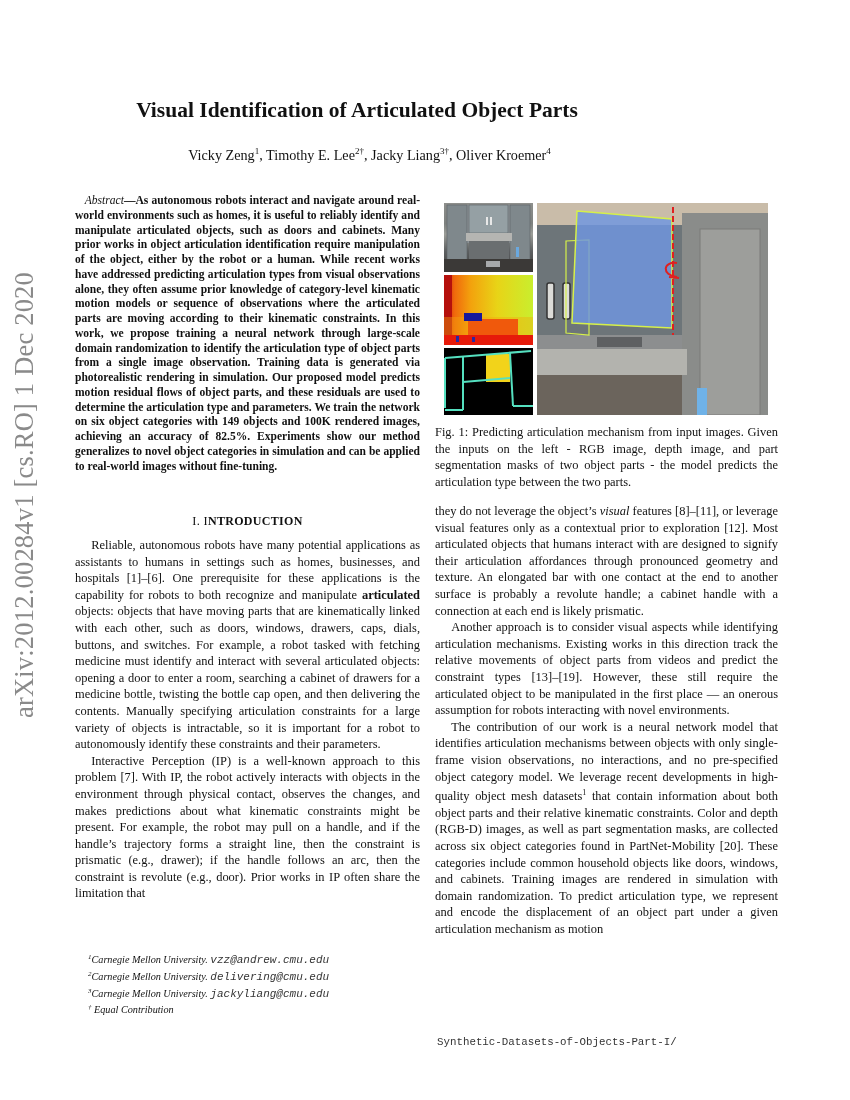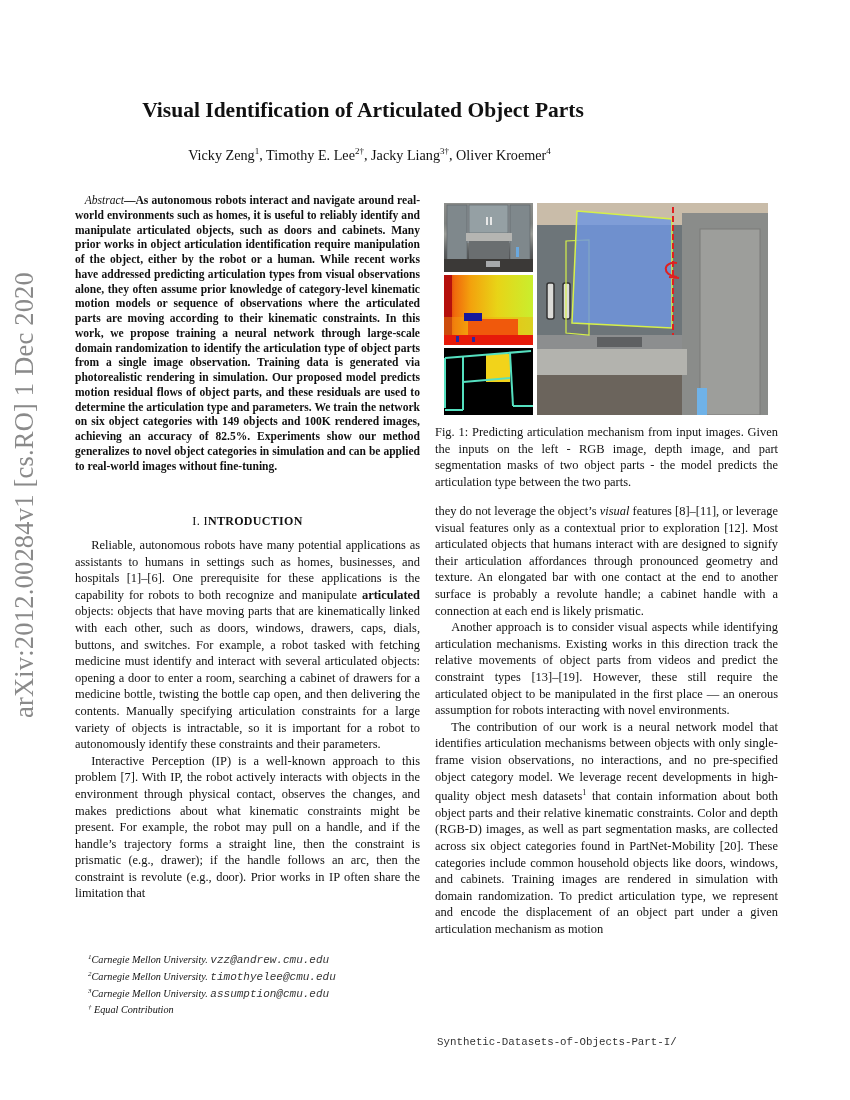--- a/index.html
+++ b/index.html
@@ -1,19 +1,19 @@
 <!DOCTYPE html>
 <html><head>
 <meta charset="utf-8">
 <style>
   html, body { margin: 0; padding: 0; background: #ffffff; }
   body { width: 850px; height: 1100px; position: relative; overflow: hidden; font-family: "Liberation Serif", "DejaVu Serif", serif; color: #111; }
   .arxiv-stamp { position: absolute; left: 4px; top: 295px; width: 40px; height: 400px; }
   .arxiv-stamp span { position: absolute; left: 50%; top: 50%; transform: translate(-50%, -50%) rotate(-90deg); white-space: nowrap; font-size: 26.5px; color: #8a8a8a; font-family: "Liberation Serif", serif; letter-spacing: 0.2px; }
-  .title { position: absolute; left: 0; width: 714px; top: 98px; text-align: center; font-size: 21.5px; font-weight: bold; padding-left: 6px; }
+  .title { position: absolute; left: 0; width: 714px; top: 98px; text-align: center; font-size: 21.5px; font-weight: bold; }
   .authors { position: absolute; left: 0; width: 739px; top: 146px; text-align: center; font-size: 14.2px; }
   .authors sup { font-size: 9px; }
   .col { position: absolute; font-size: 12.45px; line-height: 16.6px; text-align: justify; }
   .left-col { left: 75px; width: 345px; }
   .right-col { left: 435px; width: 343px; }
   .abstract { position: absolute; left: 75px; top: 193px; width: 345px; font-size: 11.55px; line-height: 14.75px; font-weight: bold; text-align: justify; }
   .abstract .lbl { font-style: italic; font-weight: normal; }
   .section-heading { position: absolute; left: 75px; width: 345px; top: 514px; text-align: center; font-size: 12.4px; letter-spacing: 0.3px; }
   .section-heading .sc { font-size: 12px; font-weight: bold; }
   p { margin: 0; }
@@ -56,22 +56,22 @@
   <span>I</span><span class="sc">NTRODUCTION</span>
 </div>
 
 <div class="col left-col" style="top:537px;">
   <p class="indent"><span>Reliable, autonomous robots have many potential applications as assistants to humans in settings such as homes, businesses, and hospitals [1]–[6]. One prerequisite for these applications is the capability for robots to both recognize and manipulate </span><b>articulated</b><span> objects: objects that have moving parts that are kinematically linked with each other, such as doors, windows, drawers, caps, dials, buttons, and switches. For example, a robot tasked with fetching medicine must identify and interact with several articulated objects: opening a door to enter a room, searching a cabinet of drawers for a medicine bottle, twisting the bottle cap open, and then delivering the contents. Manually specifying articulation constraints for a large variety of objects is intractable, so it is important for a robot to autonomously identify these constraints and their parameters.</span></p>
   <p class="indent">Interactive Perception (IP) is a well-known approach to this problem [7]. With IP, the robot actively interacts with objects in the environment through physical contact, observes the changes, and makes predictions about what kinematic constraints might be present. For example, the robot may pull on a handle, and if the handle’s trajectory forms a straight line, then the constraint is prismatic (e.g., drawer); if the handle follows an arc, then the constraint is revolute (e.g., door). Prior works in IP often share the limitation that</p>
 </div>
 
 <div class="footnotes-left">
   <div><sup>1</sup><span>Carnegie Mellon University.</span> <span class="mono">vzz@andrew.cmu.edu</span></div>
-  <div><sup>2</sup><span>Carnegie Mellon University.</span> <span class="mono">timothyelee@cmu.edu</span></div>
-  <div><sup>3</sup><span>Carnegie Mellon University.</span> <span class="mono">assumption@cmu.edu</span></div>
+  <div><sup>2</sup><span>Carnegie Mellon University.</span> <span class="mono">delivering@cmu.edu</span></div>
+  <div><sup>3</sup><span>Carnegie Mellon University.</span> <span class="mono">jackyliang@cmu.edu</span></div>
   <div><sup>†</sup> <span>Equal Contribution</span></div>
 </div>
 
 <div class="figure">
   <div class="panel rgb-panel">
     <svg width="89" height="69" viewBox="0 0 89 69">
       <rect x="3" y="2" width="83" height="38" fill="#8b9296"></rect>
       <rect x="3" y="2" width="20" height="62" fill="#7f888c" stroke="#5c6266" stroke-width="0.6"></rect>
       <rect x="66" y="2" width="20" height="62" fill="#7f888c" stroke="#5c6266" stroke-width="0.6"></rect>
       <rect x="25" y="2" width="39" height="28" fill="#95a0a4" stroke="#5c6266" stroke-width="0.6"></rect>

